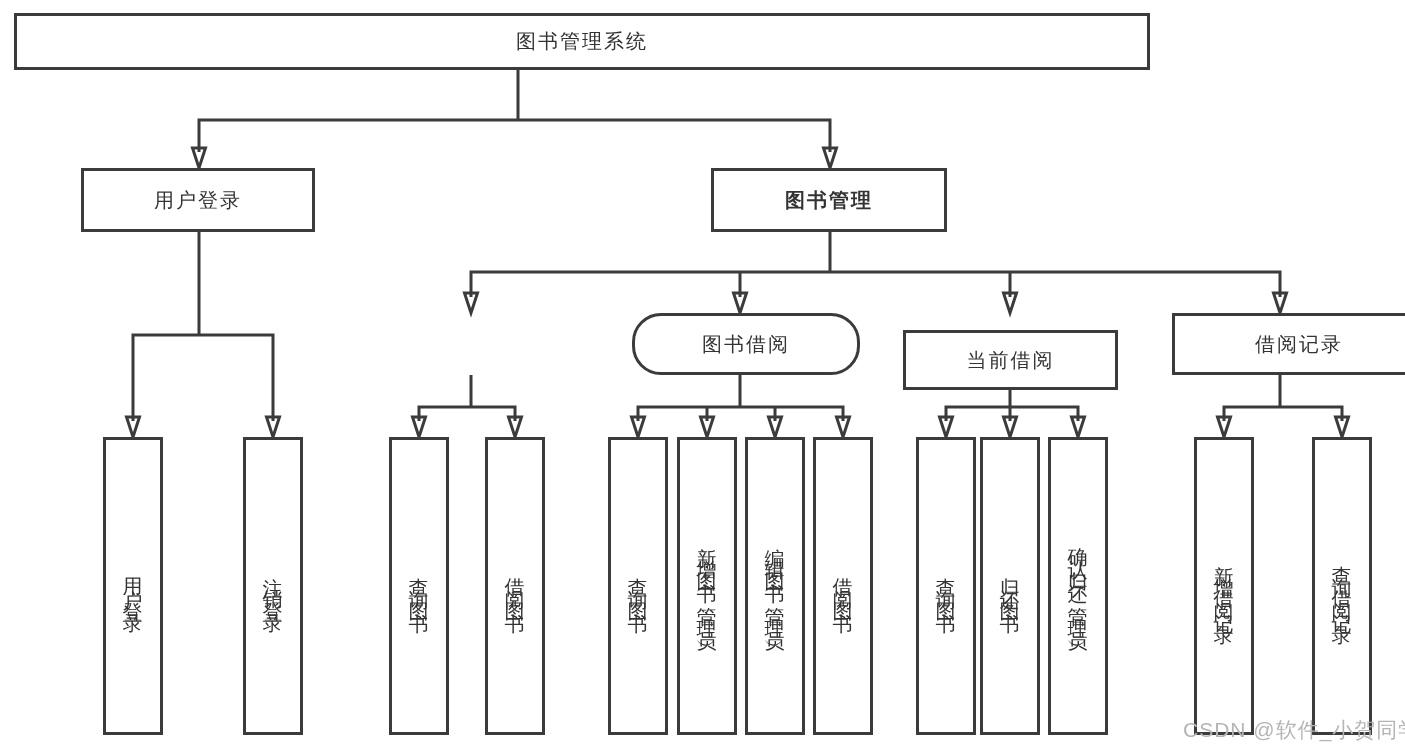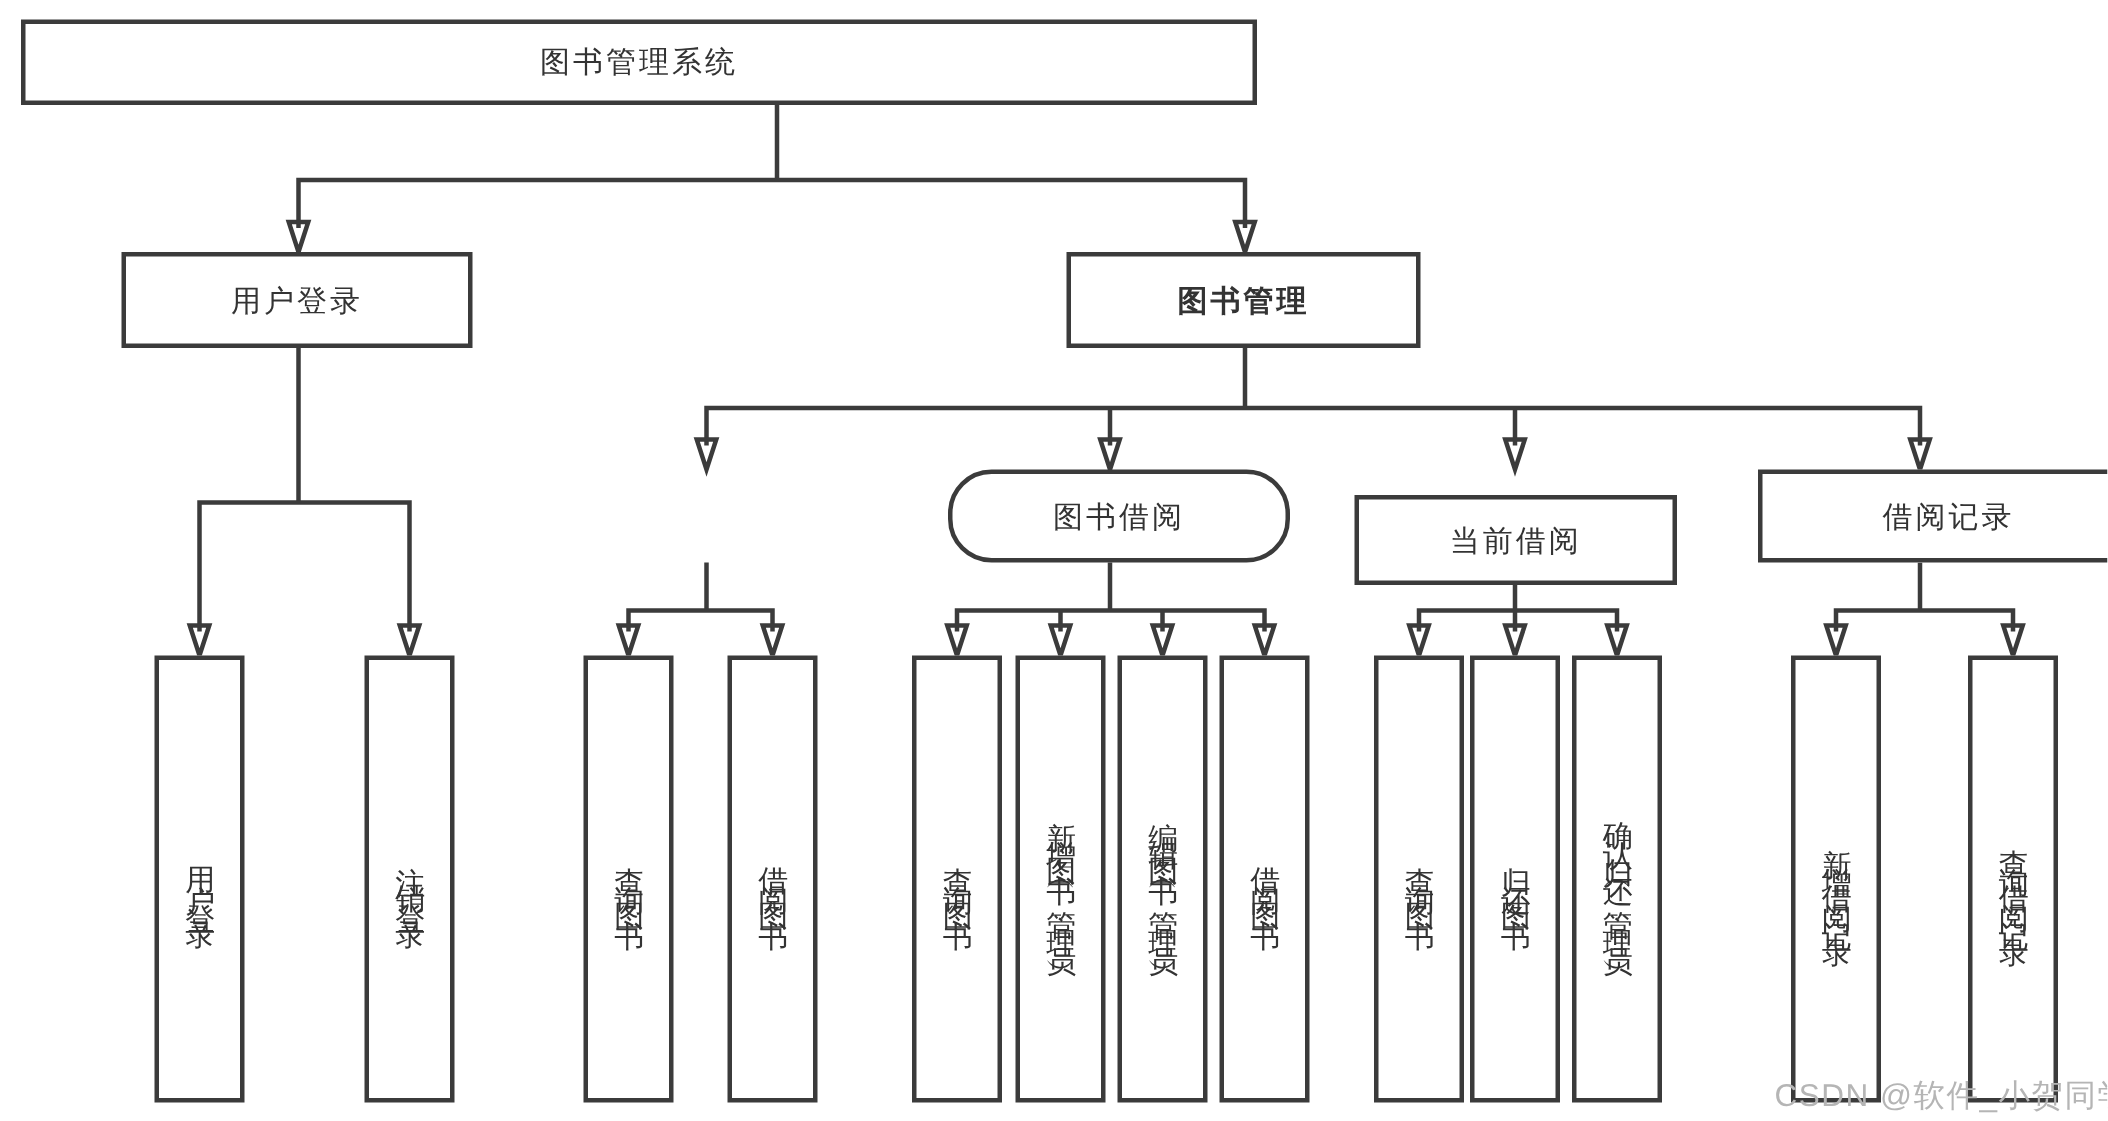--- a/index.html
+++ b/index.html
@@ -38,21 +38,21 @@
     white-space: nowrap;
   }
   .leaf .vtext {
     writing-mode: vertical-rl;
     text-orientation: mixed;
     font-size: 20px;
     letter-spacing: 12px;
     line-height: 1;
   }
   
-  .n-root  { left: 14px;   top: 13px;  width: 824px; height: 57px; }
+  .n-root  { left: 14px;   top: 13px;  width: 1136px; height: 57px; }
   
   .n-l1a   { left: 81px;   top: 168px; width: 234px;  height: 64px; }
   .n-l1b   { left: 711px;  top: 168px; width: 236px;  height: 64px; font-weight: bold; }
   
   .n-l2a   { left: 362px;  top: 313px; width: 218px;  height: 62px; }
   .n-l2b   { left: 632px;  top: 313px; width: 228px;  height: 62px; border-radius: 29px; }
   .n-l2c   { left: 903px;  top: 330px; width: 215px;  height: 60px; }
   .n-l2d   { left: 1172px; top: 313px; width: 254px;  height: 62px; }
   
   .leaf    { top: 437px; width: 60px; height: 298px; }

